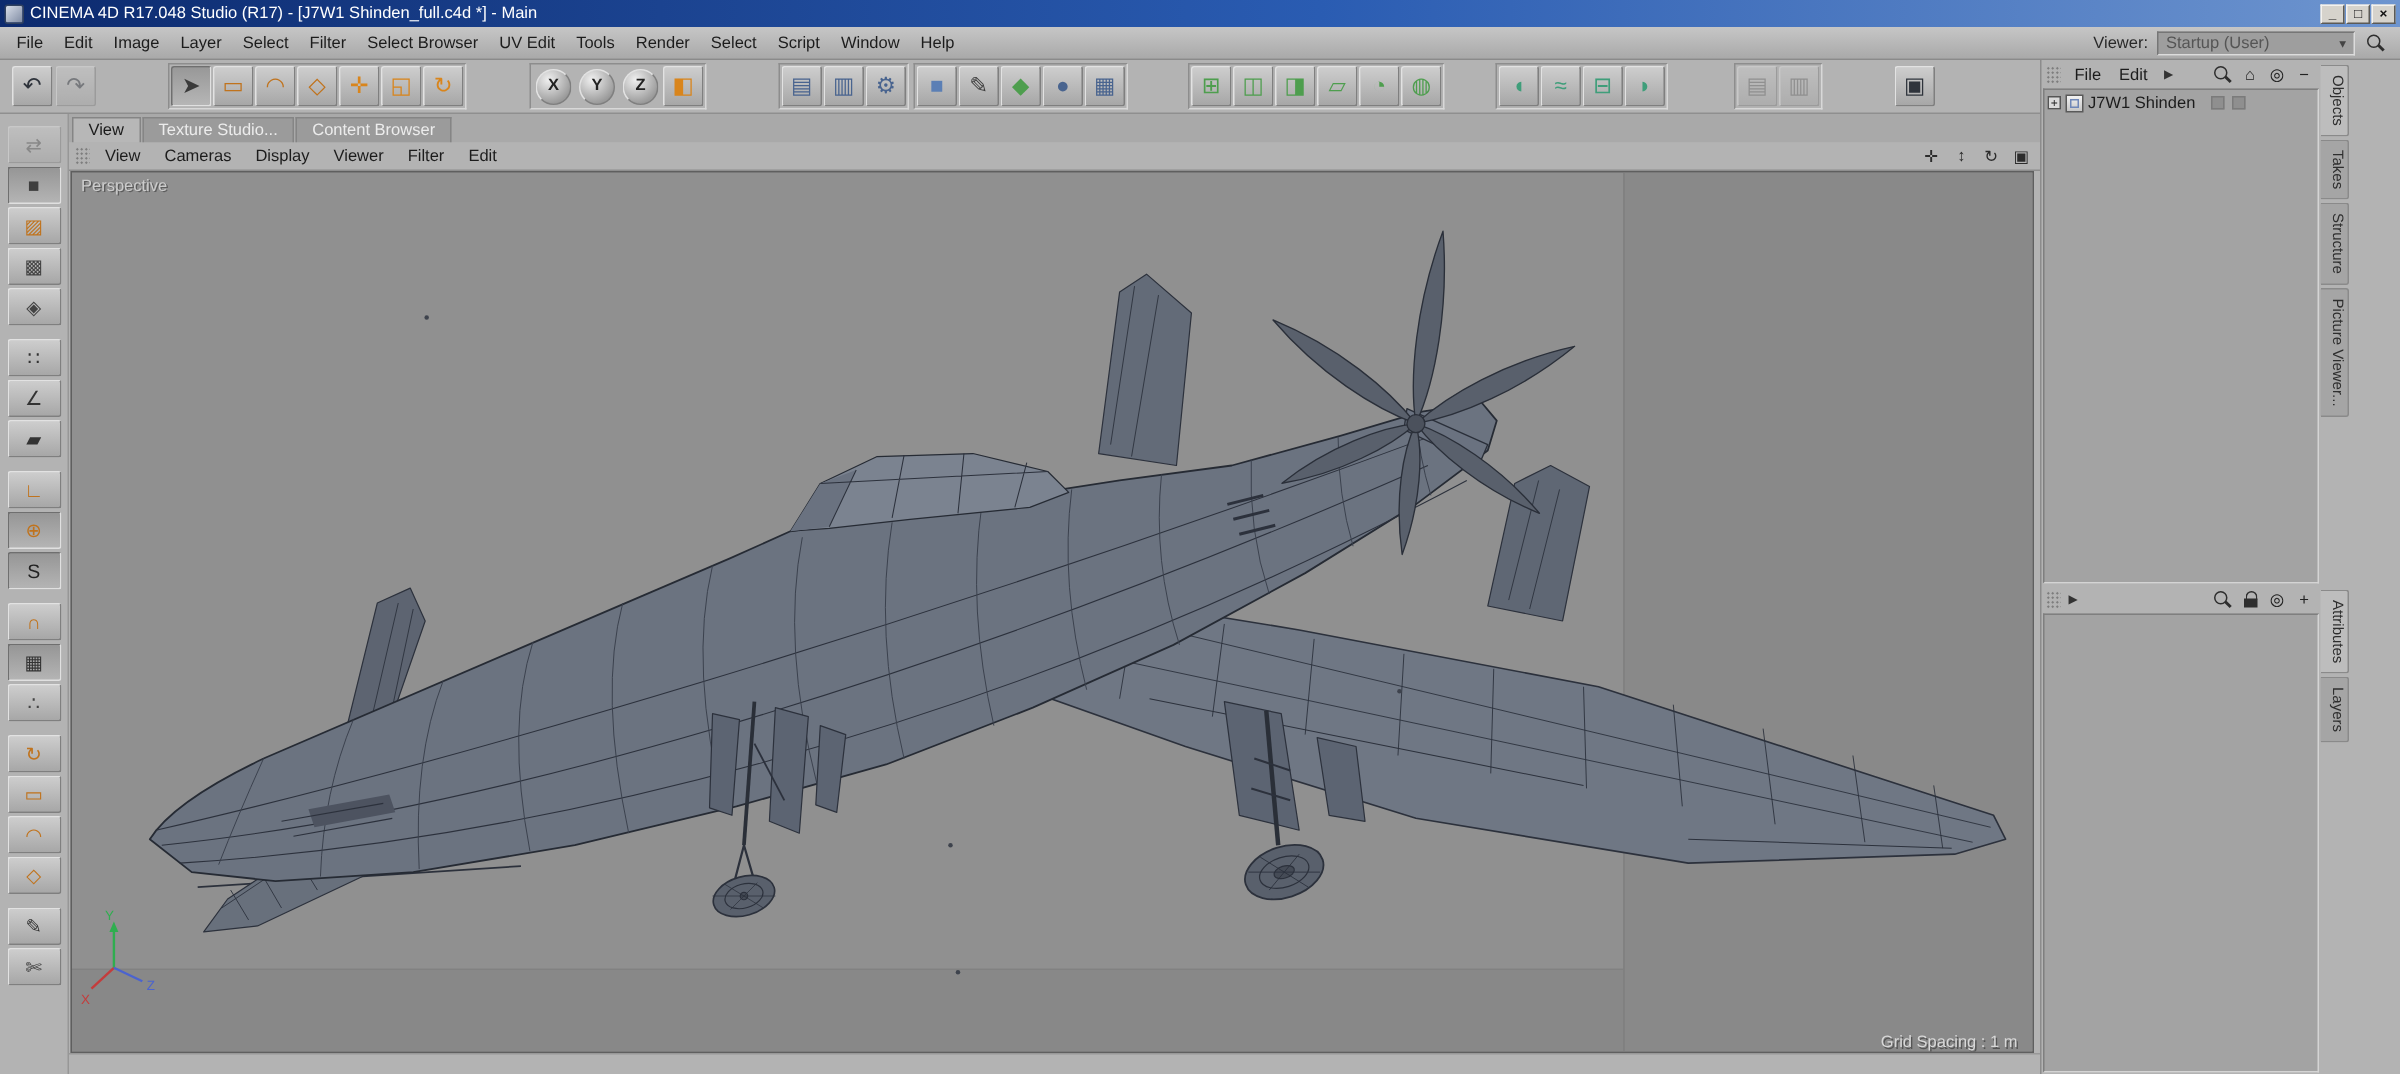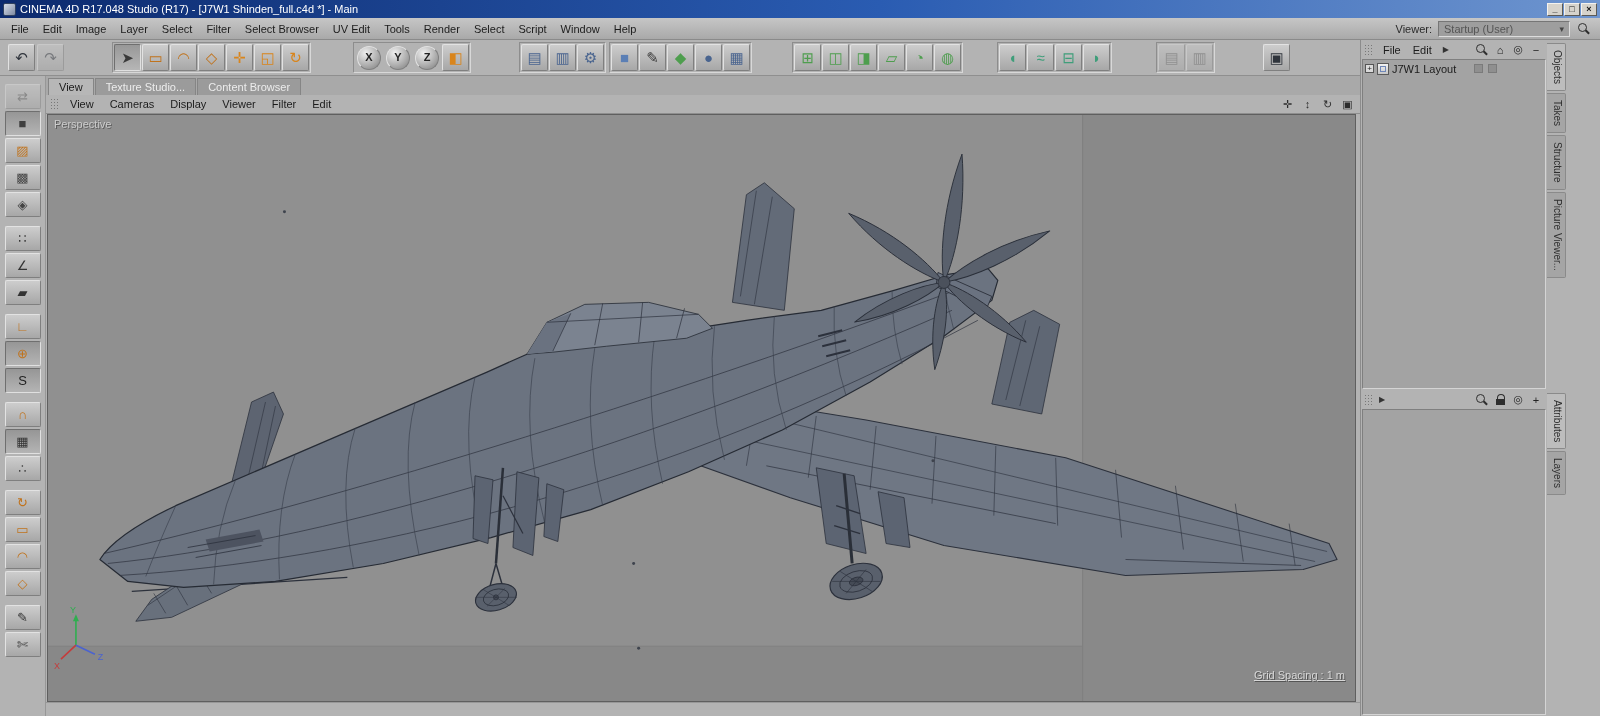--- a/index.html
+++ b/index.html
@@ -70,21 +70,21 @@
   .handle { width:10px; height:12px; flex:0 0 auto;
     background-image:radial-gradient(#787878 30%, transparent 32%); background-size:3px 3px; }
   .vp-menu { padding:2px 8px; }
   .vp-nav { margin-left:auto; display:flex; gap:3px; }
   .vp-nav-btn { width:17px; height:15px; display:flex; align-items:center; justify-content:center;
     font-size:11px; color:#2c2c2c; }
   .viewport-wrap { flex:1; position:relative; margin:0 4px 0 1px; border:1px solid #5f5f5f;
     background:#8f8f8f; overflow:hidden; }
   .viewport-wrap svg { display:block; width:100%; height:100%; }
   .persp-label { position:absolute; top:3px; left:6px; color:#cccccc; text-shadow:1px 1px 0 #5c5c5c; }
-  .grid-label { position:absolute; bottom:20px; right:10px; color:#d8d8d8; text-shadow:1px 1px 0 #555;text-decoration:underline; }
+  .grid-label { position:absolute; bottom:0; right:10px; color:#d8d8d8; text-shadow:1px 1px 0 #555; }
   .bottom-strip { height:14px; background:#b3b3b3; border-top:1px solid #989898; }
   
   .right-col { width:240px; flex:0 0 auto; display:flex; flex-direction:column;
     border-left:1px solid #8c8c8c; background:#b3b3b3; }
   .rp-row { display:flex; min-height:0; }
   .rp-row.om { height:350px; }
   .rp-row.am { flex:1; }
   .panel { flex:1; min-width:0; display:flex; flex-direction:column; }
   .p-head { height:19px; display:flex; align-items:center; gap:3px; padding:0 3px; }
   .p-menu { padding:2px 6px; }
@@ -553,21 +553,21 @@
               <span class="ph-btn">
                 <span>−</span>
               </span>
           </span>
         </div>
         <div class="p-body">
 
             <div class="om-row">
               <span class="expand">+</span>
               <span class="obj-ico"></span>
-              <span class="obj-label">J7W1 Layout</span>
+              <span class="obj-label">J7W1 Shinden</span>
               <span class="om-dots">
                 <span class="dot"></span>
                 <span class="dot"></span>
               </span>
             </div>
 
         </div>
       </div>
       <div class="vtabs">
         <span class="vtab active"><span>Objects</span></span>

